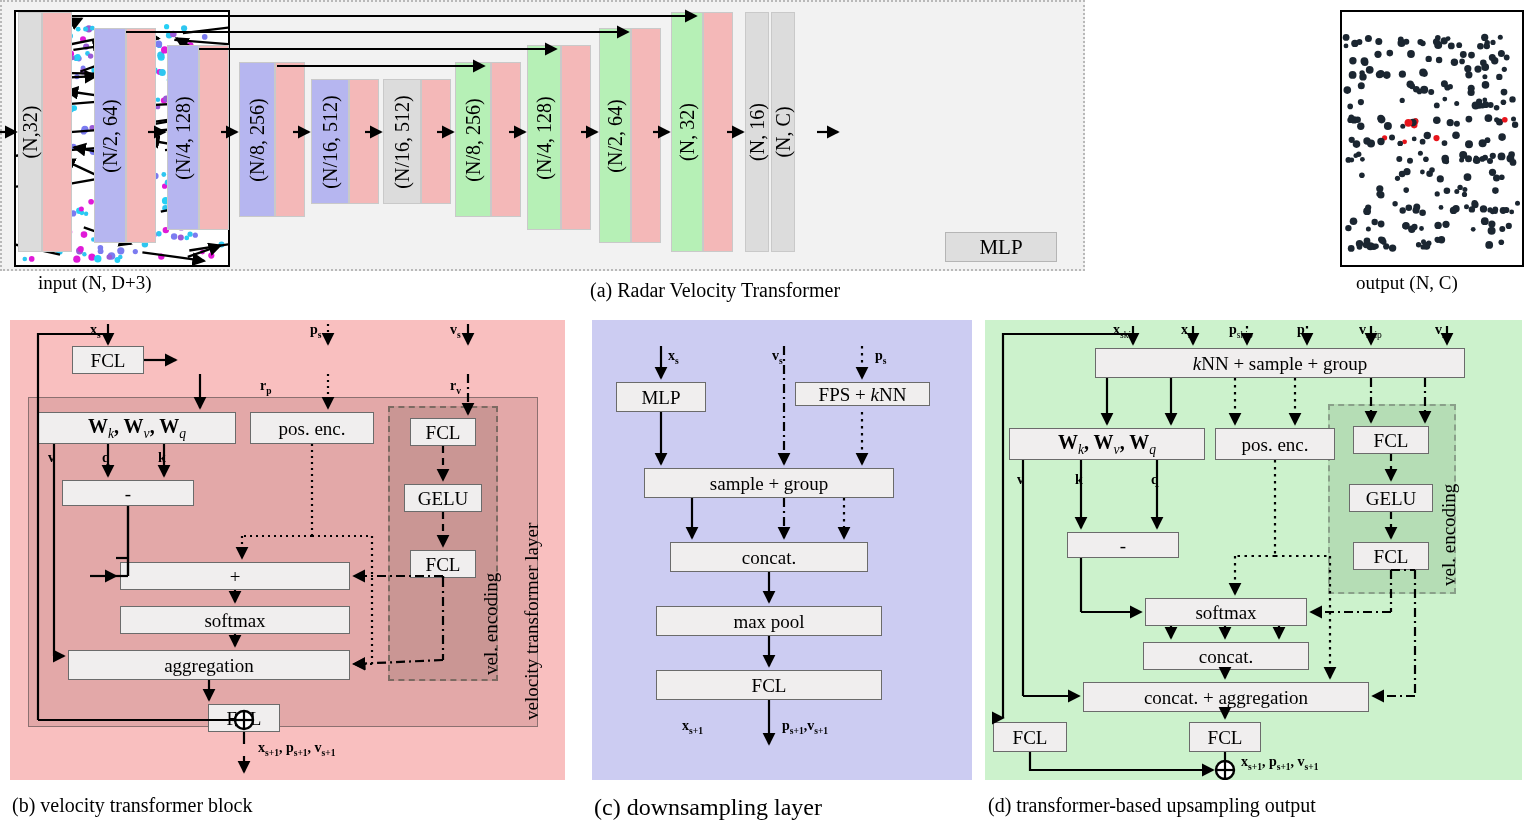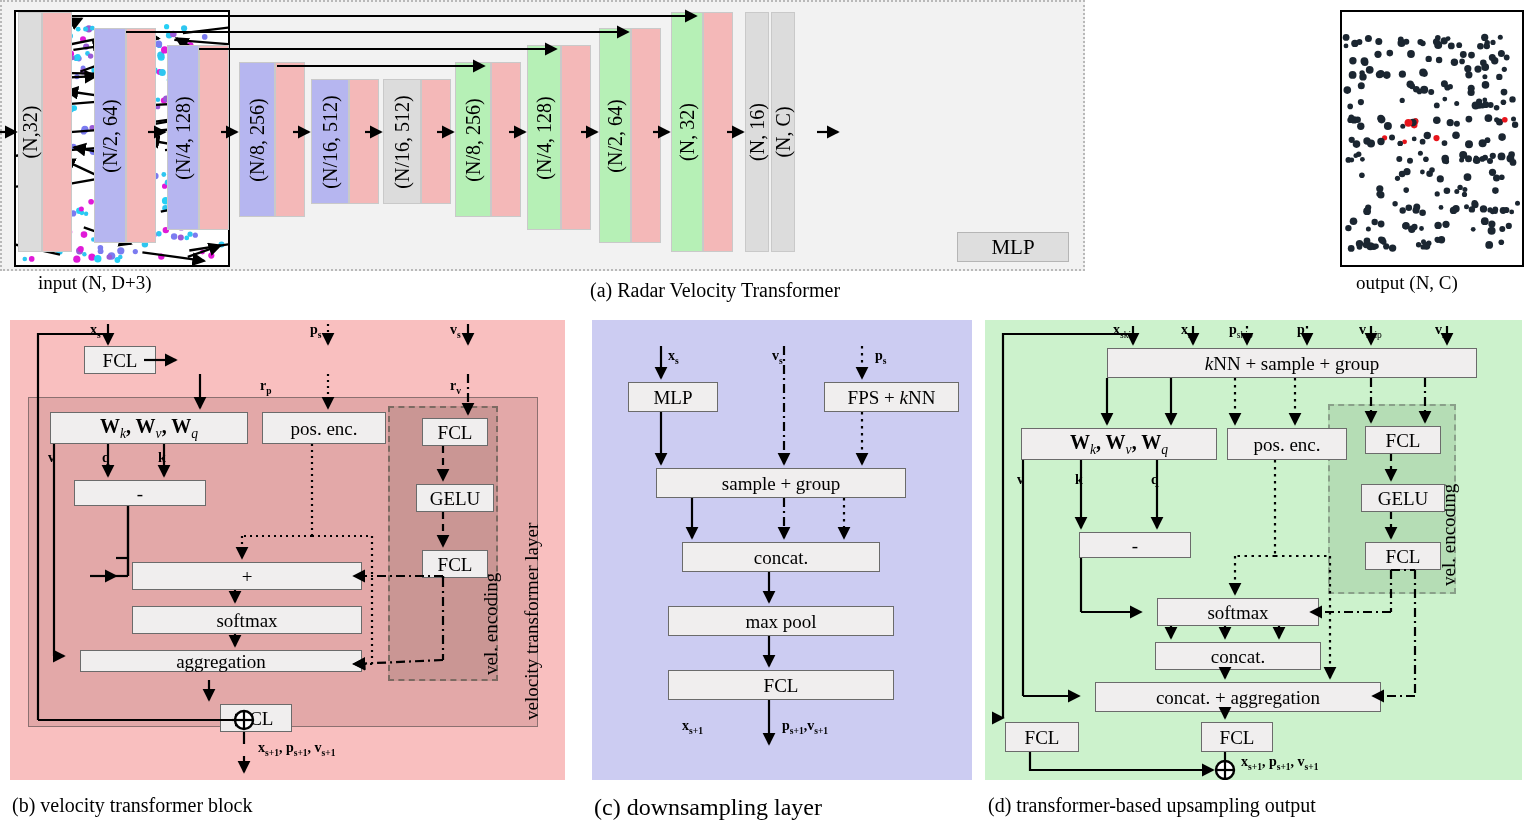--- a/index.html
+++ b/index.html
@@ -1,21 +1,21 @@
 <!DOCTYPE html>
 <html><head>
 <meta charset="utf-8">
 <style>
   html,body{margin:0;padding:0;background:#ffffff;}
   body{width:1530px;height:829px;position:relative;
        font-family:"Liberation Serif","DejaVu Serif",serif;color:#000;overflow:hidden;}
   
   .box{position:absolute;background:#f0eeee;border:1.5px solid #6b6b6b;
        display:flex;align-items:center;justify-content:center;
-       font-size:19px;line-height:1;box-sizing:border-box;white-space:nowrap;margin-left:12px;}
+       font-size:19px;line-height:1;box-sizing:border-box;white-space:nowrap;}
   
   #panel-a{left:245px;top:5px;width:1085px;height:271px;background:#f2f2f2;
            border:2px dotted #b9b9b9;box-sizing:border-box;}
   .stack{position:absolute;display:flex;}
   .bar{border:1px solid #c9c9c9;box-sizing:border-box;position:relative;}
   .bar .vtxt{position:absolute;left:50%;top:50%;
              transform:translate(-50%,-50%) rotate(-90deg);
              white-space:nowrap;font-size:20px;}
   .grey{background:#dcdcdc;}
   .blue{background:#b6b6f0;}
@@ -705,21 +705,21 @@
   </div>
   <div class="box" style="left:240px;top:92px;width:124px;height:32px;">pos. enc.</div>
 
   <div class="box" style="left:400px;top:98px;width:66px;height:28px;">FCL</div>
   <div class="box" style="left:394px;top:164px;width:78px;height:28px;">GELU</div>
   <div class="box" style="left:400px;top:230px;width:66px;height:28px;">FCL</div>
 
   <div class="box" style="left:52px;top:160px;width:132px;height:26px;">-</div>
   <div class="box" style="left:110px;top:242px;width:230px;height:28px;">+</div>
   <div class="box" style="left:110px;top:286px;width:230px;height:28px;">softmax</div>
-  <div class="box" style="left:58px;top:330px;width:282px;height:22px;">aggregation</div>
+  <div class="box" style="left:58px;top:330px;width:282px;height:30px;">aggregation</div>
   <div class="box" style="left:198px;top:384px;width:72px;height:28px;">FCL</div>
 
   <div class="mlabel" style="left:80px;top:2px;">x<sub>s</sub></div>
   <div class="mlabel" style="left:300px;top:2px;">p<sub>s</sub></div>
   <div class="mlabel" style="left:440px;top:2px;">v<sub>s</sub></div>
   <div class="mlabel" style="left:250px;top:58px;">r<sub>p</sub></div>
   <div class="mlabel" style="left:440px;top:58px;">r<sub>v</sub></div>
   <div class="mlabel" style="left:38px;top:130px;">v</div>
   <div class="mlabel" style="left:92px;top:130px;">q</div>
   <div class="mlabel" style="left:148px;top:130px;">k</div>
@@ -775,21 +775,21 @@
       <polyline points="234,436 234,452" fill="none" stroke="#000" stroke-width="2.2" marker-end="url(#ah)"></polyline>
       <circle cx="234" cy="400" r="9" fill="#fff" stroke="#000" stroke-width="2.4"></circle>
       <line x1="225" y1="400" x2="243" y2="400" stroke="#000" stroke-width="2.2"></line>
       <line x1="234" y1="391" x2="234" y2="409" stroke="#000" stroke-width="2.2"></line>
     </svg>
 </div>
 <div class="cap" style="left:12px;top:794px;font-size:20px;">(b) velocity transformer block</div>
 
 <div id="panel-c" class="panel">
   <div class="box" style="left:24px;top:62px;width:90px;height:30px;">MLP</div>
-  <div class="box" style="left:220px;top:62px;width:135px;height:30px;">
+  <div class="box" style="left:203px;top:62px;width:135px;height:24px;">
       <span>FPS + <i style="font-style:italic">k</i>NN</span>
     </div>
   <div class="box" style="left:52px;top:148px;width:250px;height:30px;">sample + group</div>
   <div class="box" style="left:78px;top:222px;width:198px;height:30px;">concat.</div>
   <div class="box" style="left:64px;top:286px;width:226px;height:30px;">max pool</div>
   <div class="box" style="left:64px;top:350px;width:226px;height:30px;">FCL</div>
 
   <div class="mlabel" style="left:76px;top:28px;">x<sub>s</sub></div>
   <div class="mlabel" style="left:180px;top:28px;">v<sub>s</sub></div>
   <div class="mlabel" style="left:283px;top:28px;">p<sub>s</sub></div>

